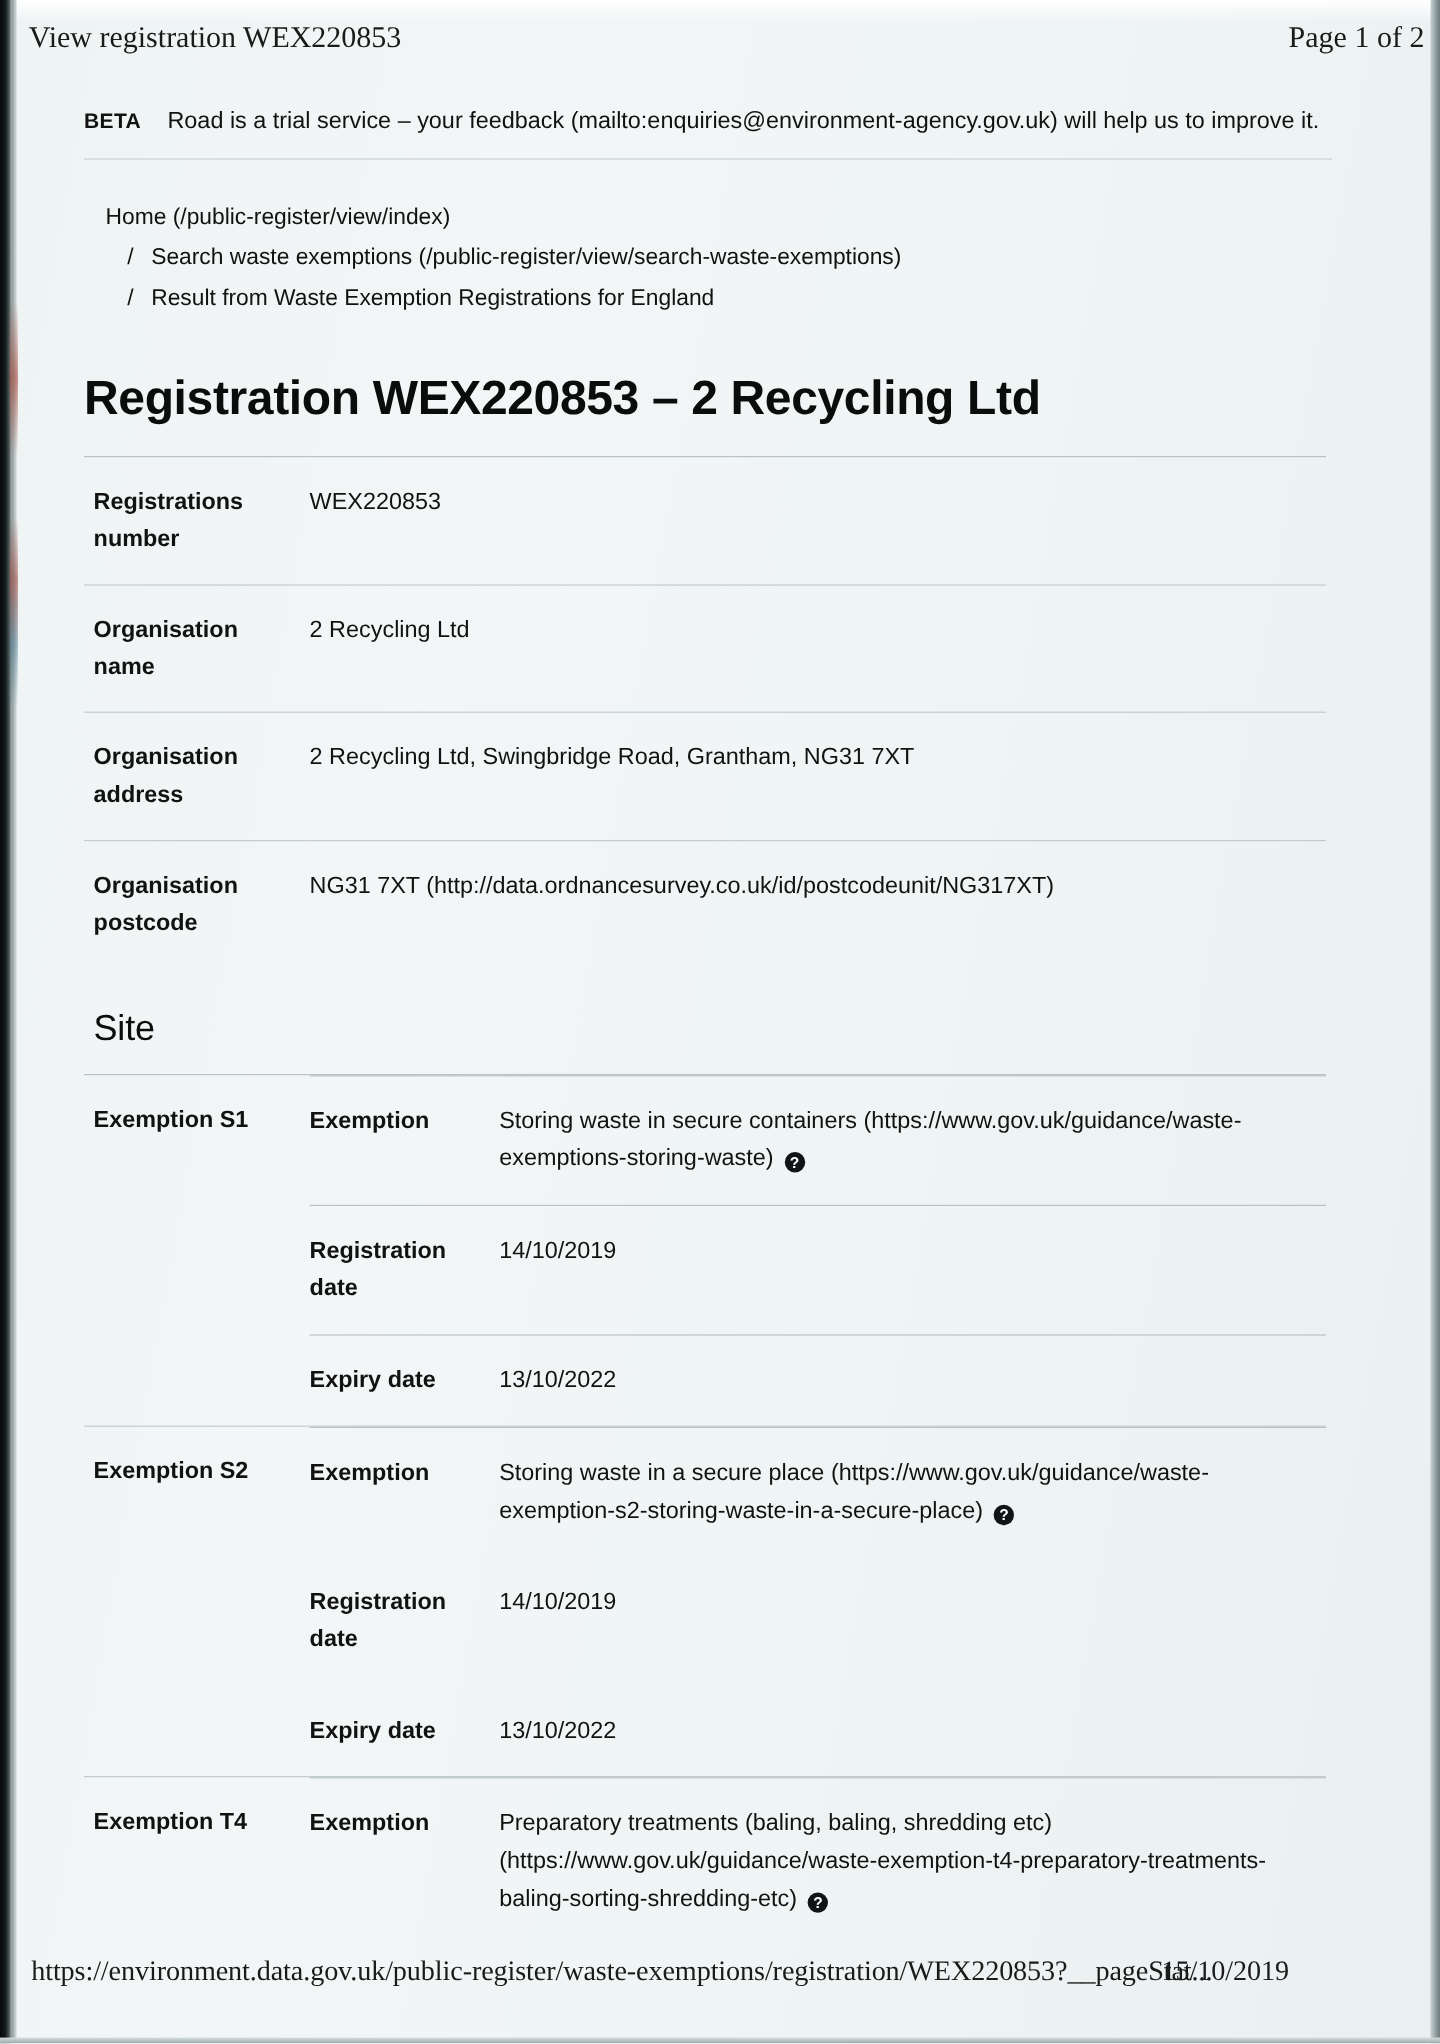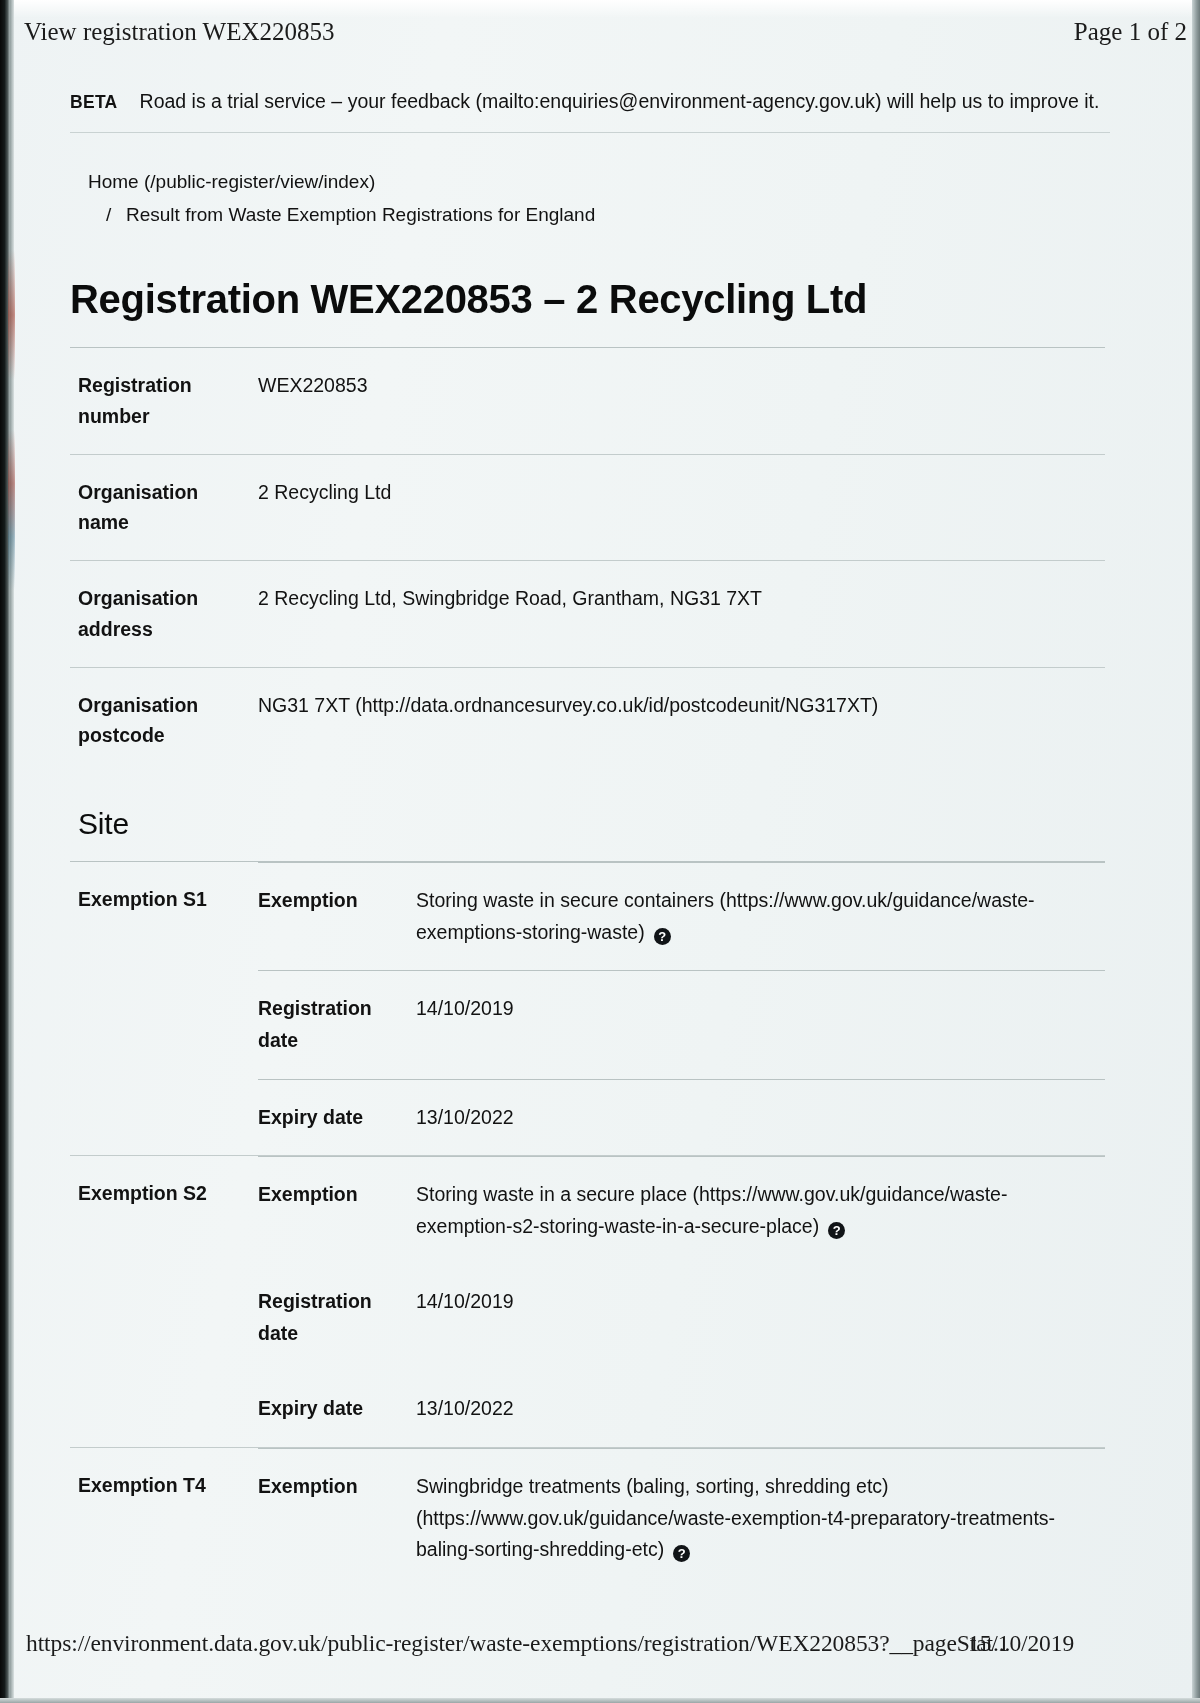--- a/index.html
+++ b/index.html
@@ -246,30 +246,33 @@
 
     <div class="phase-banner">
       <span class="beta">BETA</span><span>Road is a trial service – your feedback (mailto:enquiries@environment-agency.gov.uk) will help us to improve it.</span>
     </div>
 
     <nav class="breadcrumbs">
       <div>
         <span>Home (/public-register/view/index)</span>
       </div>
       <div class="crumb-sub">
+        <span class="sep">/</span><span>Search waste exemptions (/public-register/view/search-waste-exemptions)</span>
+      </div>
+      <div class="crumb-sub">
         <span class="sep">/</span><span>Result from Waste Exemption Registrations for England</span>
       </div>
     </nav>
 
     <h1 class="page-title">Registration WEX220853 – 2 Recycling Ltd</h1>
 
     <table class="dl-table">
       <tbody>
         <tr>
-          <td class="key">Registration number</td>
+          <td class="key">Registrations number</td>
           <td class="val">WEX220853</td>
         </tr>
         <tr>
           <td class="key">Organisation name</td>
           <td class="val">2 Recycling Ltd</td>
         </tr>
         <tr>
           <td class="key">Organisation address</td>
           <td class="val">2 Recycling Ltd, Swingbridge Road, Grantham, NG31 7XT</td>
         </tr>
@@ -336,21 +339,21 @@
         </tr>
 
         <tr>
           <td class="key">Exemption T4</td>
           <td class="inner">
             <table class="inner-table">
               <tbody>
                 <tr>
                   <td class="ikey">Exemption</td>
                   <td>
-                    <span class="val-line">Swingbridge treatments (baling, sorting, shredding etc)</span>
+                    <span class="val-line">Preparatory treatments (baling, baling, shredding etc)</span>
                     <span class="val-line">(https://www.gov.uk/guidance/waste-exemption-t4-preparatory-treatments-</span>
                     <span class="val-line"><span>baling-sorting-shredding-etc)</span><span class="help-icon">?</span></span>
                   </td>
                 </tr>
 
               </tbody>
             </table>
           </td>
         </tr>
 

